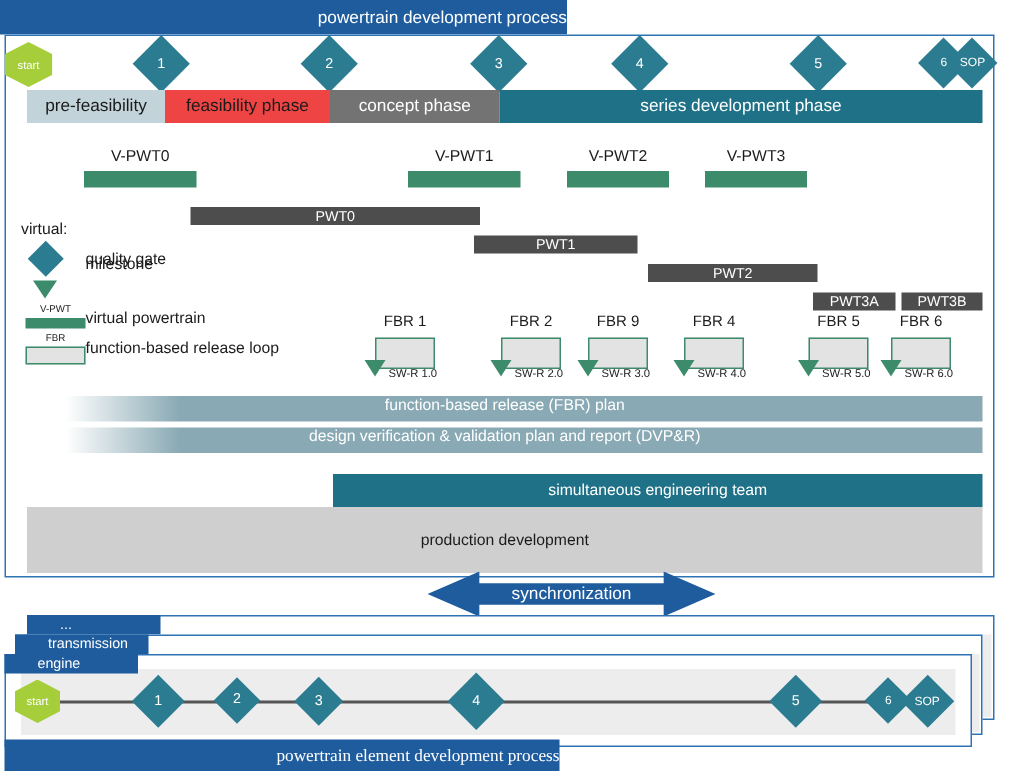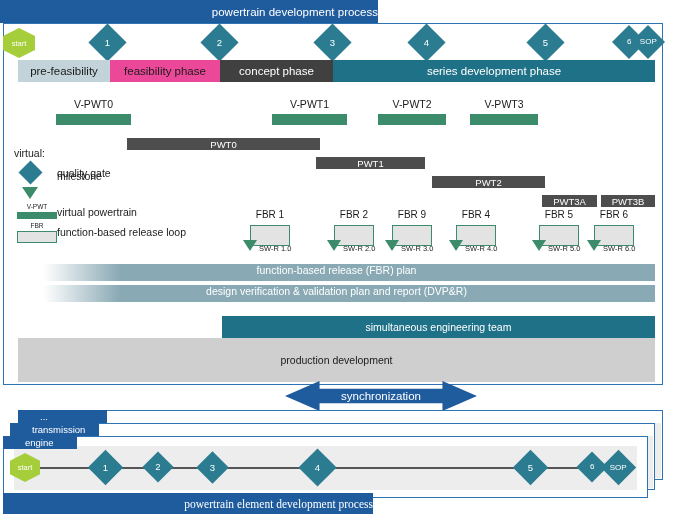--- a/index.html
+++ b/index.html
@@ -18,22 +18,22 @@
 
   
   .frame{border:1.5px solid #2E74B5;background:#ffffff;}
 
   
   .phase{
     display:flex;align-items:center;justify-content:center;
     font-size:11.5px;color:#1b1b1b;
   }
   .phase.p1{background:#C3D3DA;}
-  .phase.p2{background:#ec4899;text-align:center;}
-  .phase.p3{background:#404040;color:#ffffff;}
+  .phase.p2{background:#ef4444;text-align:center;}
+  .phase.p3{background:#737373;color:#ffffff;}
   .phase.p4{background:#1F7187;color:#ffffff;}
 
   
   .dia{
     background:#2B7C91;transform:rotate(45deg);
     display:flex;align-items:center;justify-content:center;
   }
   .dia span{
     transform:rotate(-45deg);color:#ffffff;font-size:9.5px;line-height:1;
     white-space:nowrap;
@@ -250,21 +250,21 @@
 </div>
 
 <div class="abs panel" style="left:10px;top:423px;width:645px;height:67px;"></div>
 <div class="abs panelbody" style="left:12px;top:436px;width:641px;height:52px;"></div>
 <div class="abs paneltab" style="left:10px;top:423px;width:89px;height:13px;">
   <span>transmission</span>
 </div>
 
 <div class="abs panel" style="left:3px;top:436px;width:645px;height:62px;"></div>
 <div class="abs panelbody" style="left:14px;top:446px;width:623px;height:44px;"></div>
-<div class="abs paneltab" style="left:3px;top:436px;width:74px;height:13px;">
+<div class="abs paneltab" style="left:3px;top:436px;width:89px;height:13px;">
   <span>engine</span>
 </div>
 
 <div class="abs timeline" style="left:40px;top:467px;width:590px;"></div>
 
 <div class="abs hexstart" style="left:10px;top:453px;width:30px;height:29px;">
   <span>start</span>
 </div>
 
 <div class="abs dia" style="left:93px;top:455px;width:25px;height:25px;">

